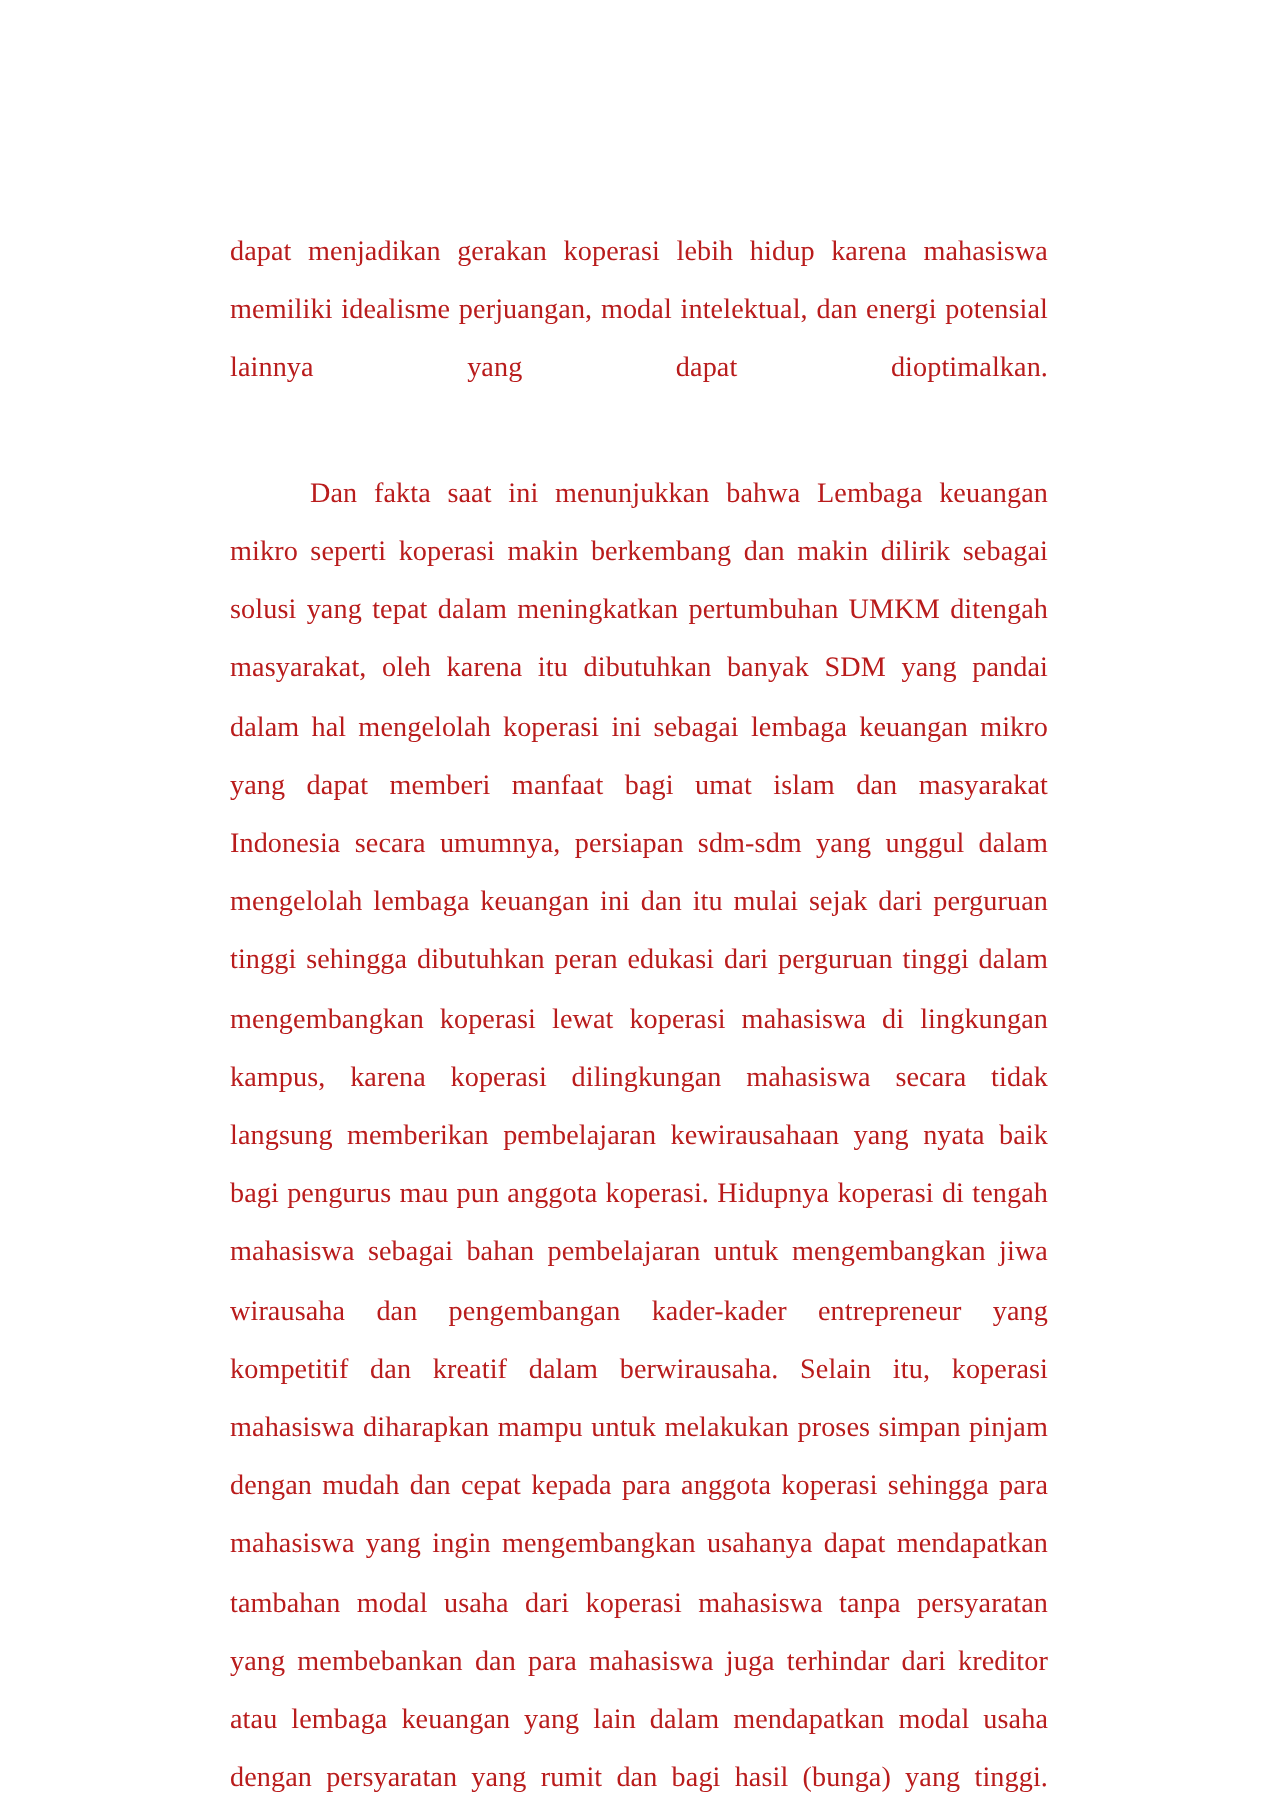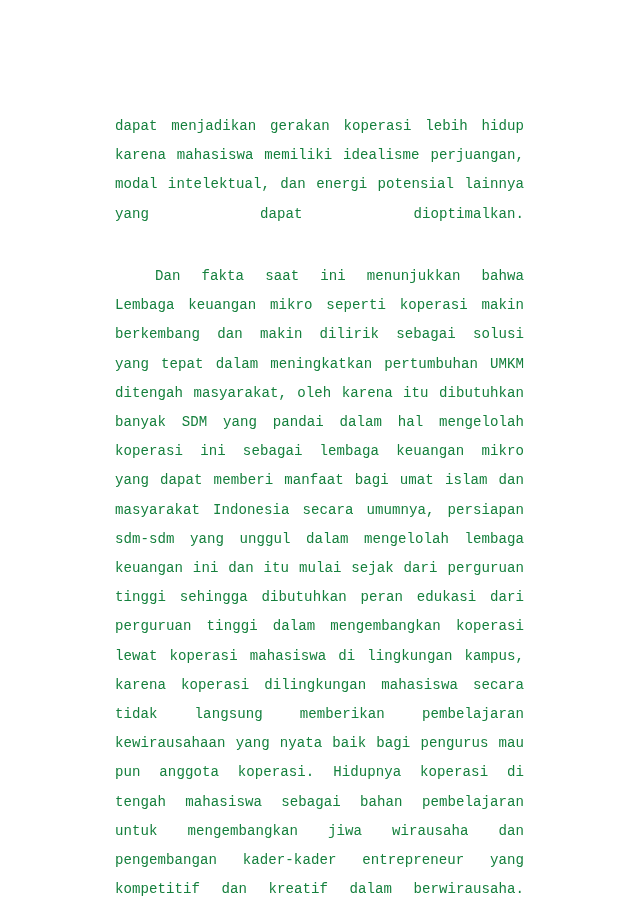--- a/index.html
+++ b/index.html
@@ -31,25 +31,24 @@
     top: 112px;
     width: 409px;
   }
 
   .para {
     margin: 0;
     text-align: justify;
     text-justify: inter-word;
     font-size: 14.1px;
     line-height: 29.2px;
-    color: #15803d;
+    color: #b91c1c;
     letter-spacing: 0.05px;
     word-spacing: 0.2px;
     hyphens: none;
-    font-family: Liberation Mono, monospace;
   }
 
   .para.indent {
     text-indent: 40px;
   }
 
   .para + .para {
     margin-top: 0;
   }
 

